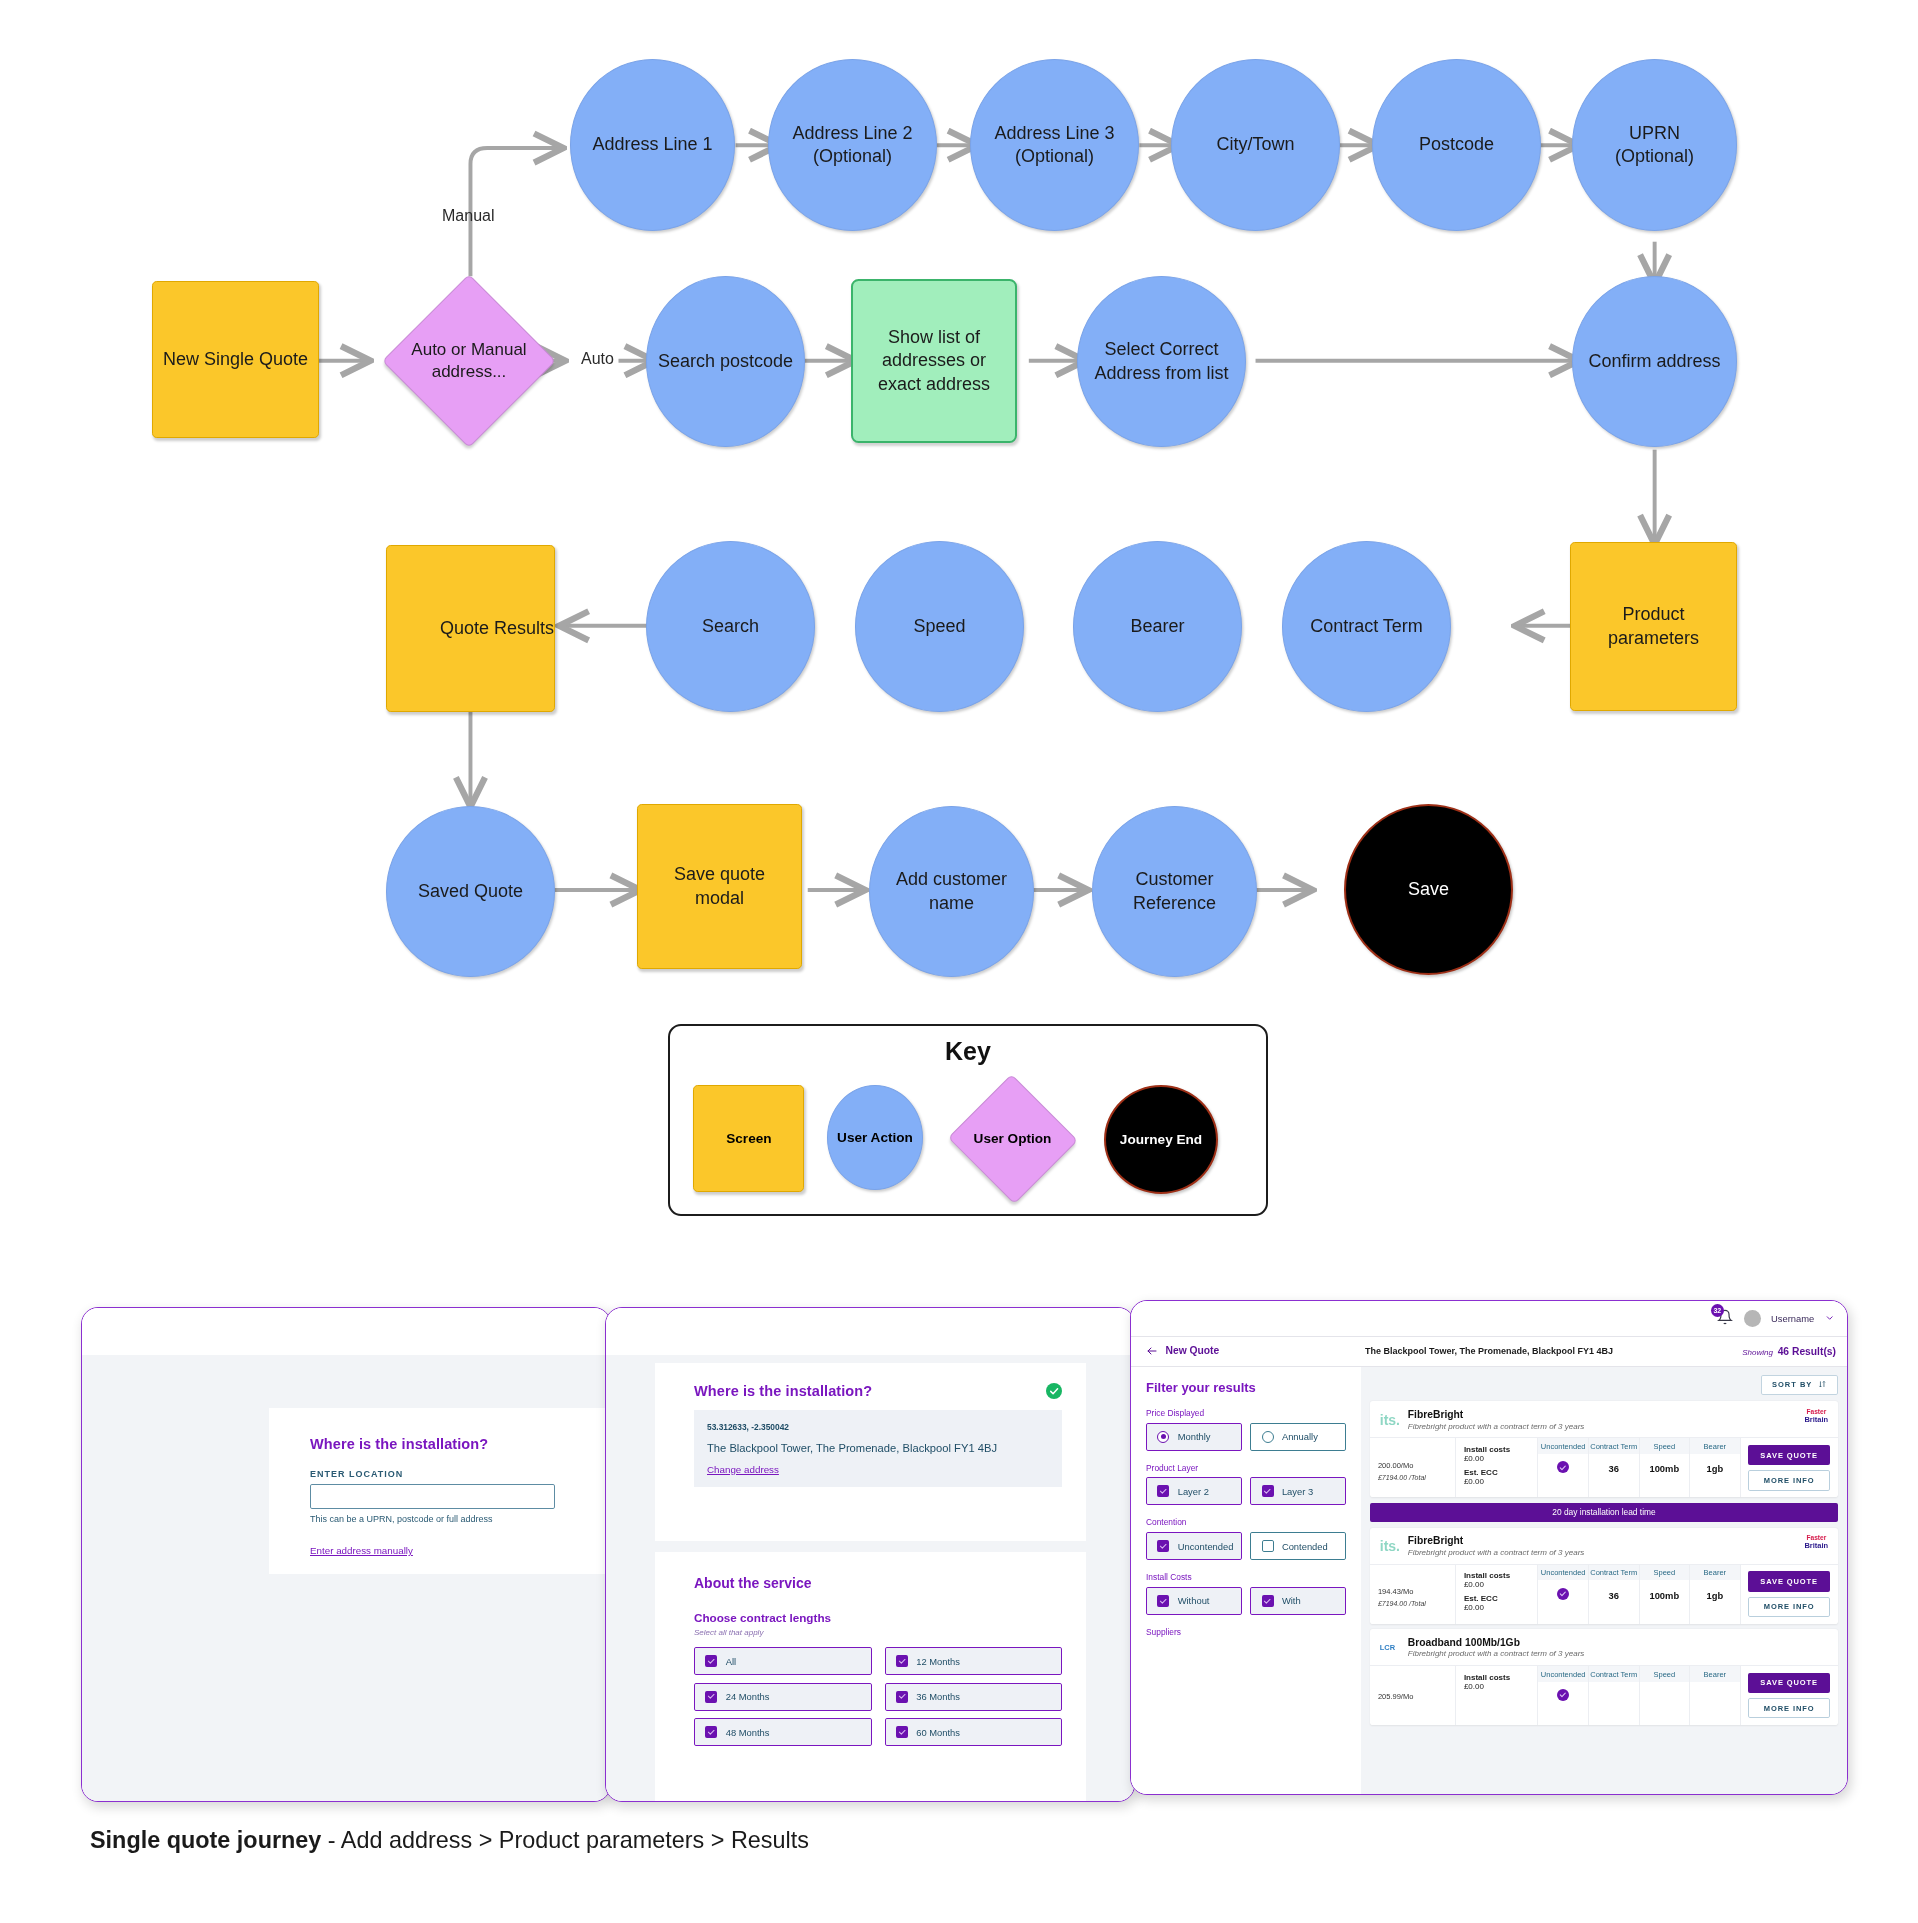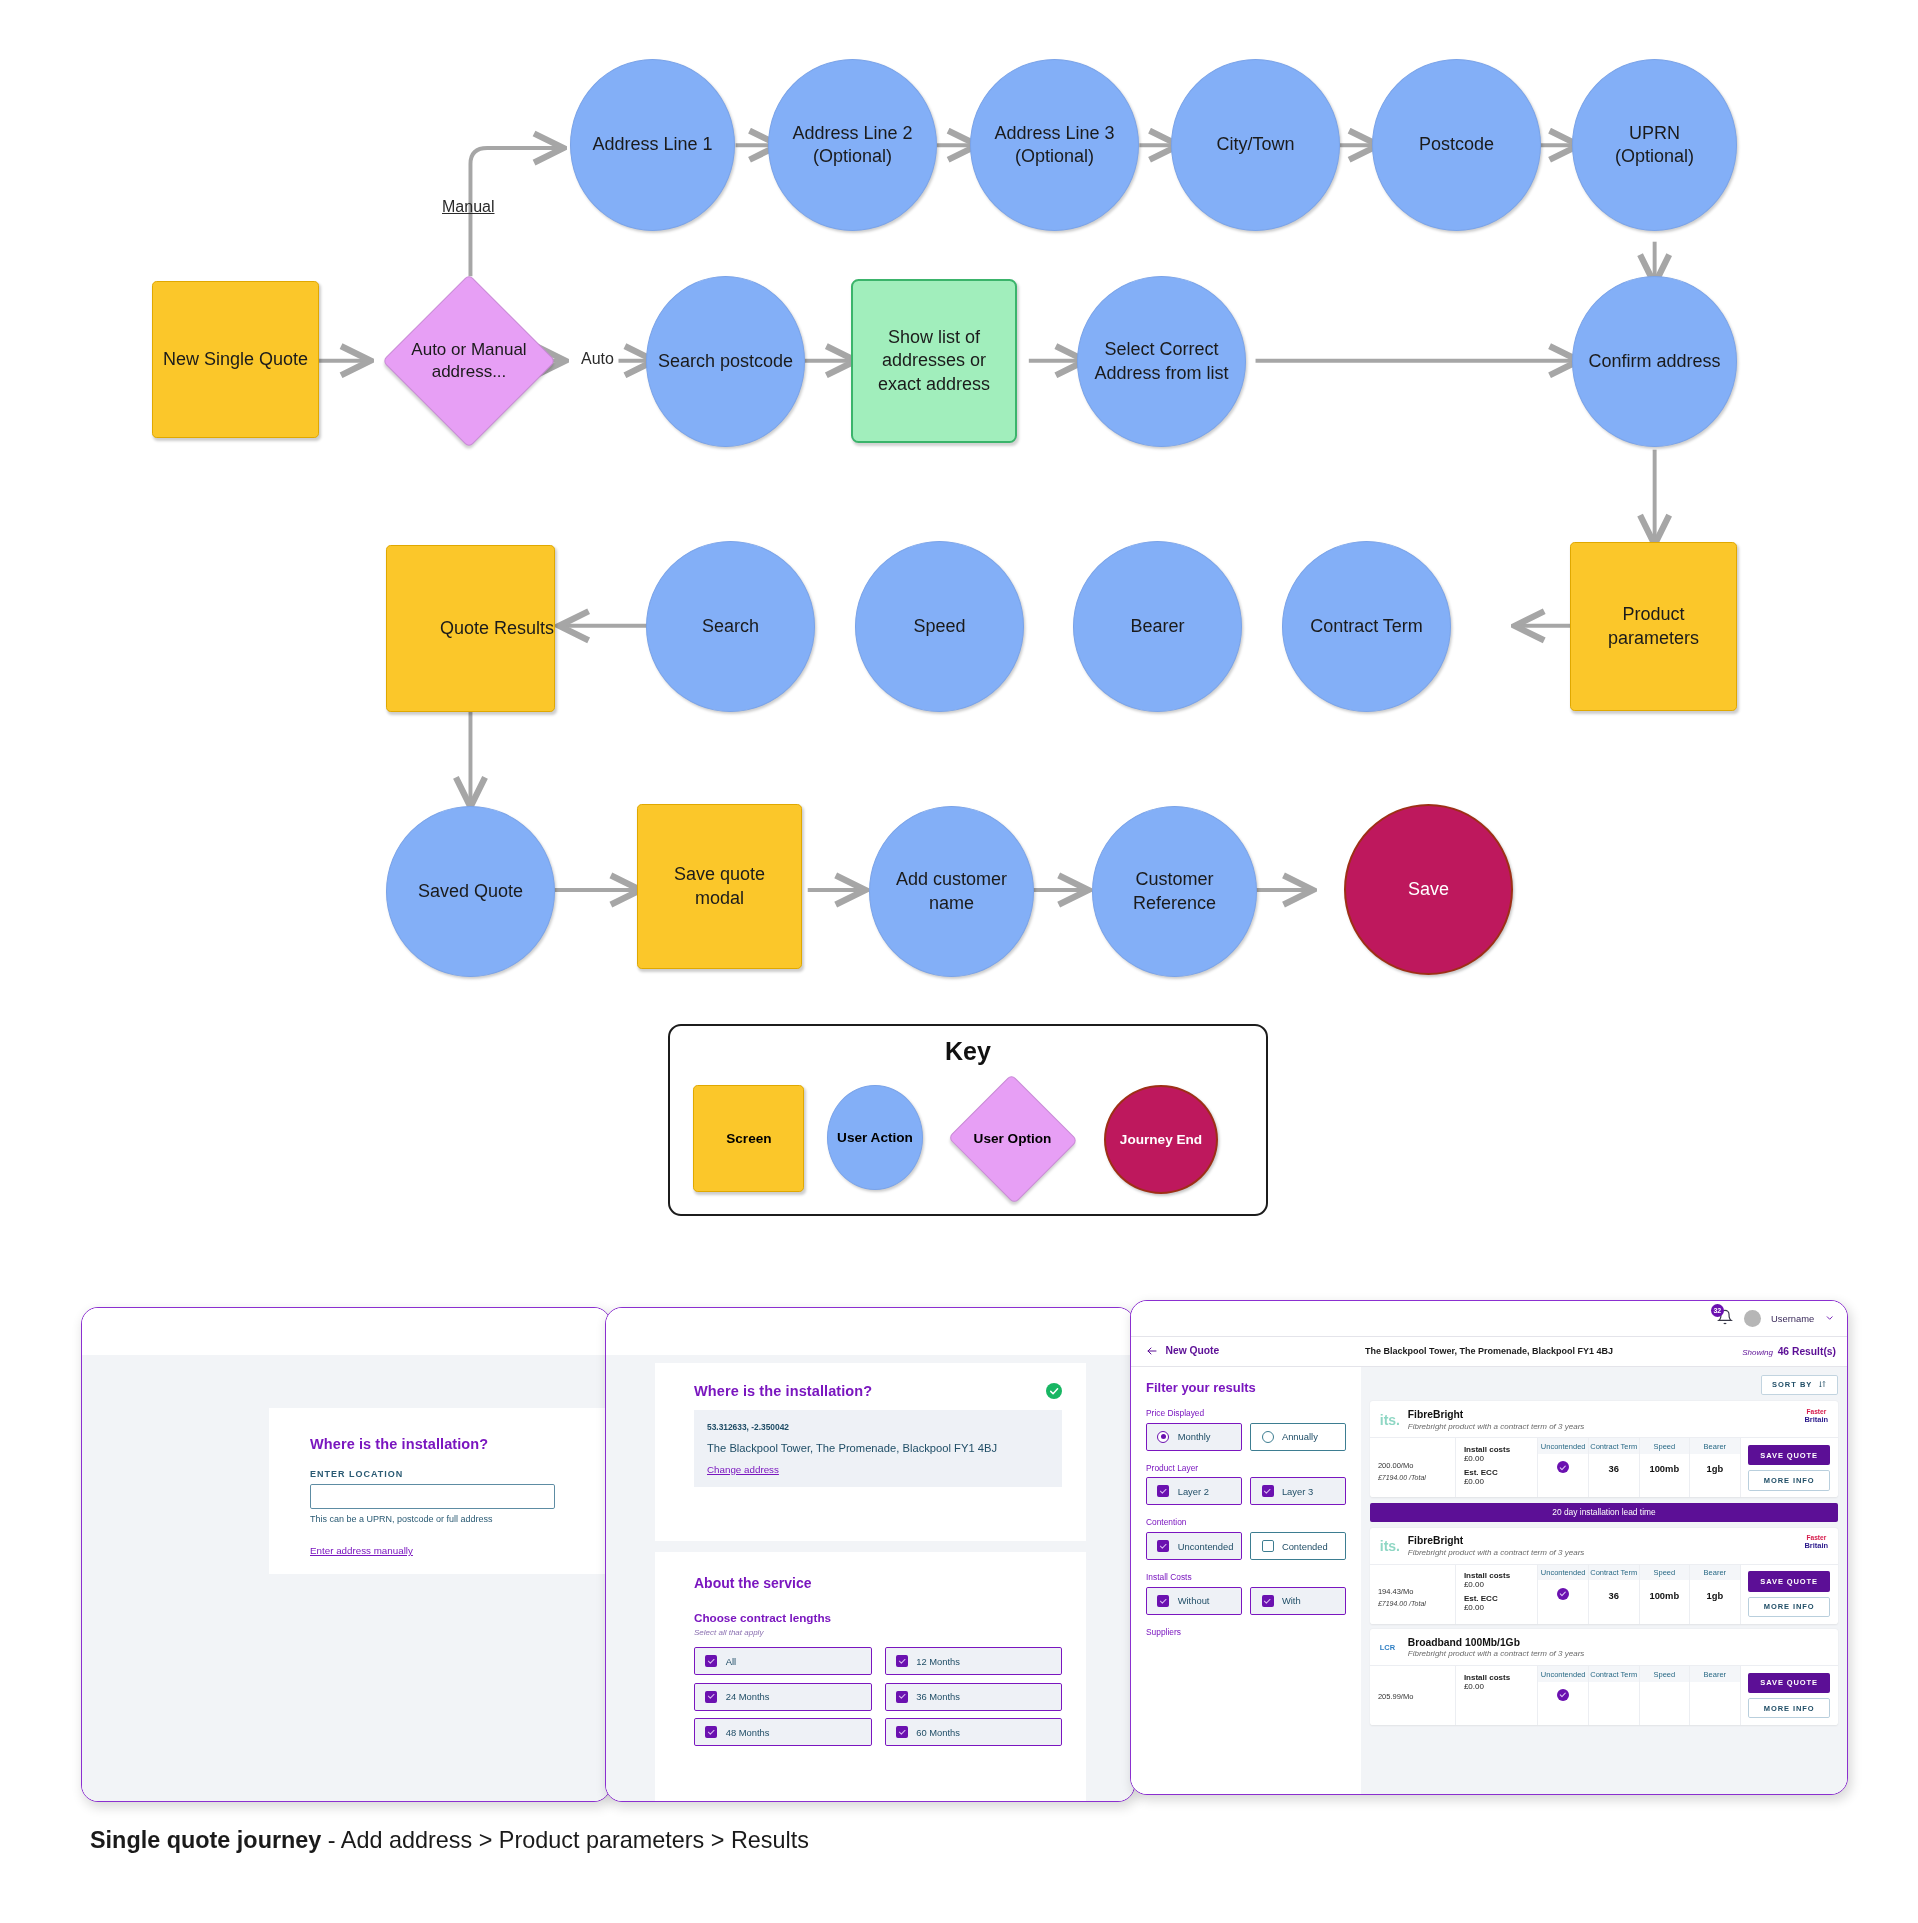--- a/index.html
+++ b/index.html
@@ -35,21 +35,21 @@
     font-weight: 400;
   }
   .n-green {
     background: #a1eebc;
     border: 2.2px solid #3bb46b;
     border-radius: 7.5px;
     box-shadow: 1.9px 2.3px 2.8px rgba(0,0,0,0.18);
   }
   .n-end {
     border-radius: 50%;
-    background: #be185d;
+    background: #000000;
     border: 2.2px solid #9e2f16;
     color: #fff;
     box-shadow: 1.4px 1.9px 2.8px rgba(0,0,0,0.22);
   }
   .n-diamond {
     background: transparent; border: none; box-shadow: none;
   }
   .n-diamond .dia-shape {
     position: absolute; left: 50%; top: 50%;
     width: 70.7%; height: 70.7%;
@@ -289,21 +289,21 @@
     </div>
 
     <div class="node n-circle" style="left:1077px; top:276px; width:169px; height:171px; font-size:18px; padding:0 15px;">
       <span>Select Correct Address from list</span>
     </div>
 
     <div class="node n-circle" style="left:1572px; top:276px; width:165px; height:171px; font-size:18px;">
       <span>Confirm address</span>
     </div>
 
-    <div class="edge-label" style="left:442px; top:198px;text-decoration:underline;">Manual</div>
+    <div class="edge-label" style="left:442px; top:207px;">Manual</div>
     <div class="edge-label" style="left:581px; top:350px;">Auto</div>
 
     <div class="node n-screen" style="left:1570px; top:542px; width:167px; height:169px; font-size:18px; padding:0 20.6px;">
       <span>Product parameters</span>
     </div>
     <div class="node n-circle" style="left:1282px; top:541px; width:169px; height:171px; font-size:18px;">
       <span>Contract Term</span>
     </div>
     <div class="node n-circle" style="left:1073px; top:541px; width:169px; height:171px; font-size:18px;">
       <span>Bearer</span>

